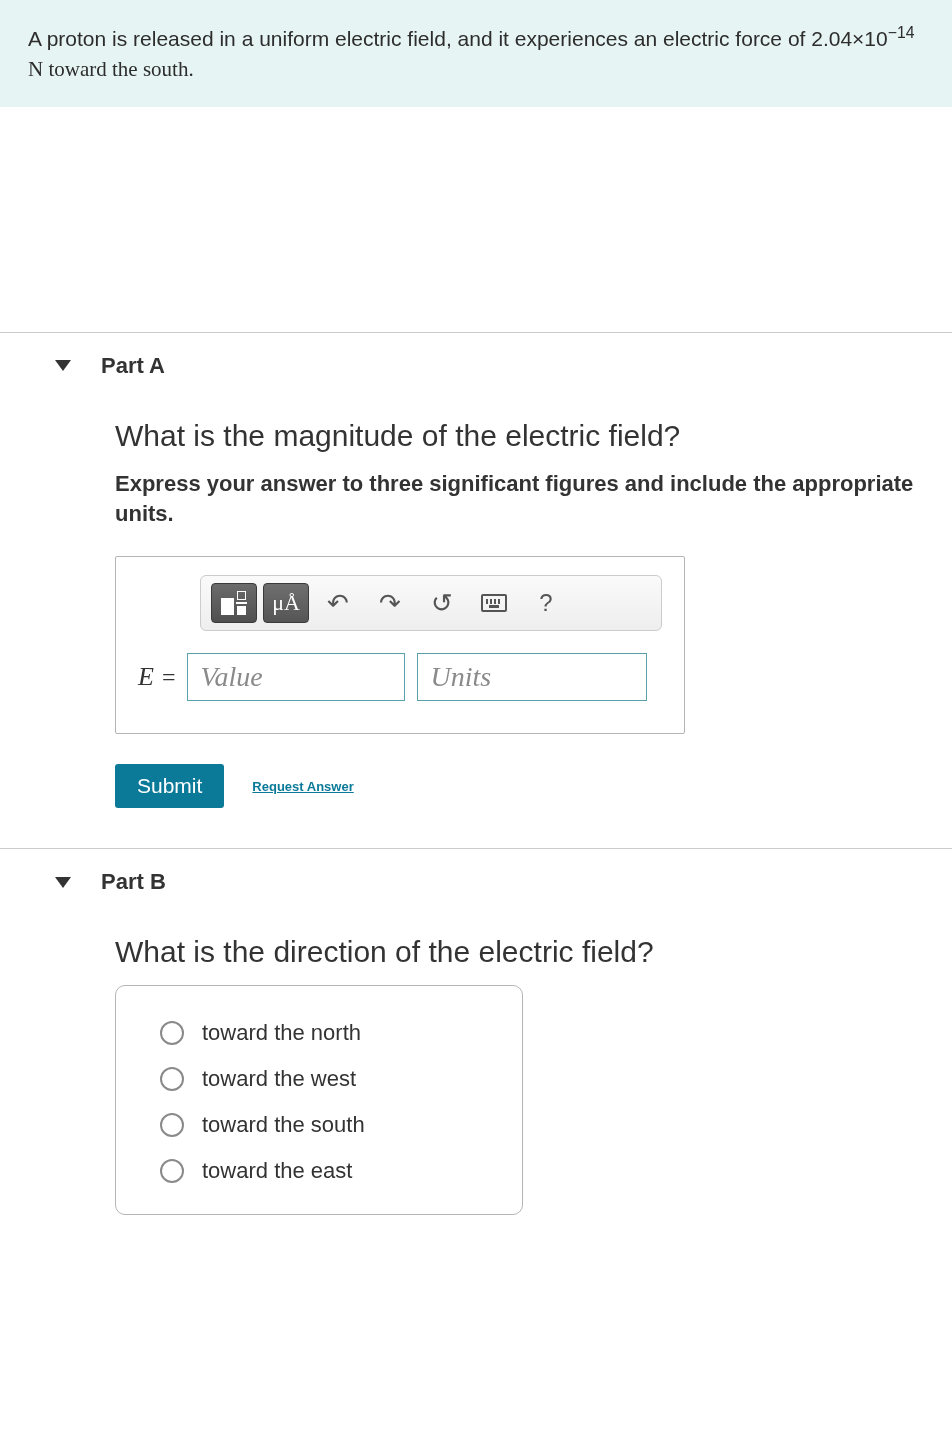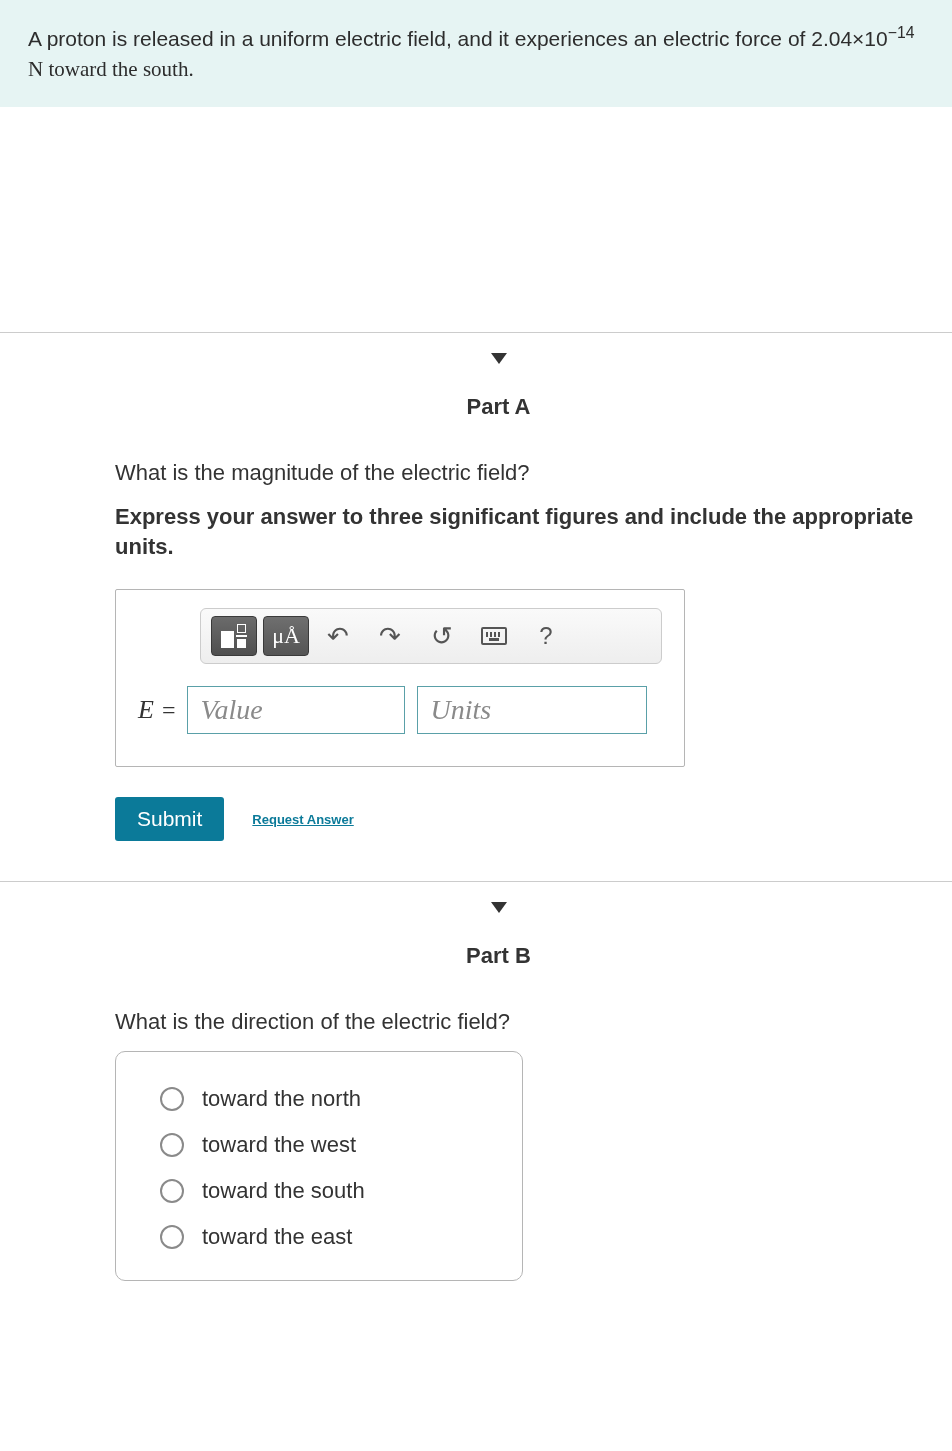--- a/index.html
+++ b/index.html
@@ -21,31 +21,30 @@
   }
   .problem-statement sup { font-size: 0.75em; }
   .unit-n { font-family: "Times New Roman", serif; }
   .spacer-large { height: 225px; }
   .part-container { border-top: 1px solid #ccc; }
   .part-header {
     display: flex;
     align-items: center;
     padding: 20px 10px 40px 55px;
     gap: 30px;
-    flex-direction: column;
   }
   .chevron-down {
     width: 0; height: 0;
     border-left: 8px solid transparent;
     border-right: 8px solid transparent;
     border-top: 11px solid #333;
   }
   .part-title { font-weight: bold; font-size: 22px; }
   .part-body { padding: 0 0 40px 115px; margin-right: 30px; }
-  .question-text { margin-bottom: 16px; font-size: 22px; }
+  .question-text { margin-bottom: 16px; font-size: 30px; }
   .instruction-text { font-weight: bold; margin-bottom: 28px; font-size: 22px; line-height: 1.35; }
   .answer-box {
     border: 1px solid #b5b5b5;
     border-radius: 2px;
     padding: 18px 22px 32px 22px;
     width: 570px;
   }
   .toolbar {
     background: linear-gradient(#fafafa,#eee);
     border: 1px solid #ccc;

